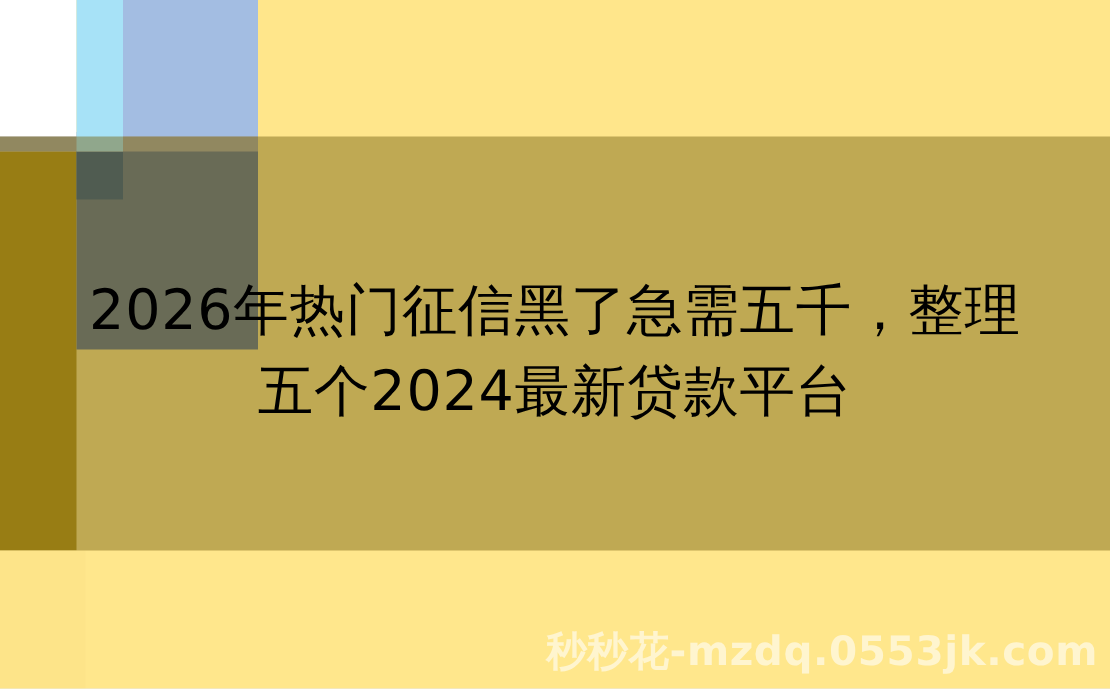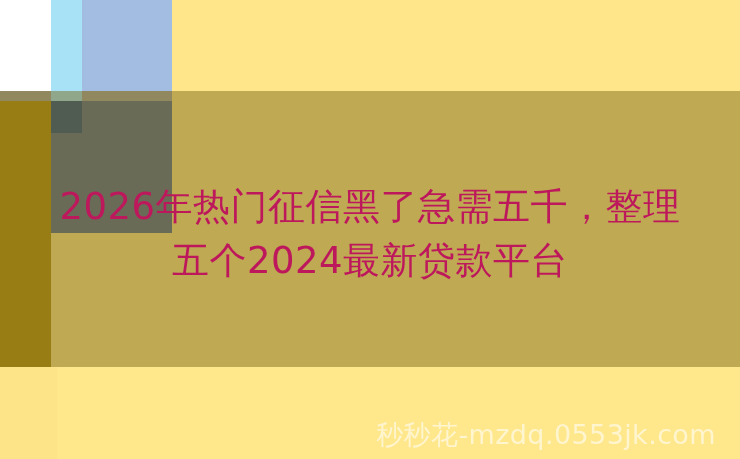--- a/index.html
+++ b/index.html
@@ -120,40 +120,40 @@
     background: rgba(120, 100, 20, 0.47);
   }
 
   
   .headline {
     position: absolute;
     left: 0;
     right: 0;
     top: 180px;
     text-align: center;
-    color: #be185d;
+    color: #000000;
     font-size: 37px;
     line-height: 54px;
     letter-spacing: 0.5px;
     font-weight: 400;
     white-space: pre-line;
     padding: 0 18px;
     box-sizing: border-box;
   }
 
   
   .watermark {
     position: absolute;
-    right: 24px;
+    right: 8px;
     bottom: 8px;
     color: rgba(255, 255, 255, 0.58);
     font-size: 27px;
     line-height: 32px;
     letter-spacing: 0.4px;
-    font-weight: 400;
+    font-weight: 700;
     white-space: nowrap;
   }
 </style>
 </head>
 <body>
 
 <div class="poster">
 
   <div class="layer-base">
     <div class="blk blk-yellow-top"></div>

